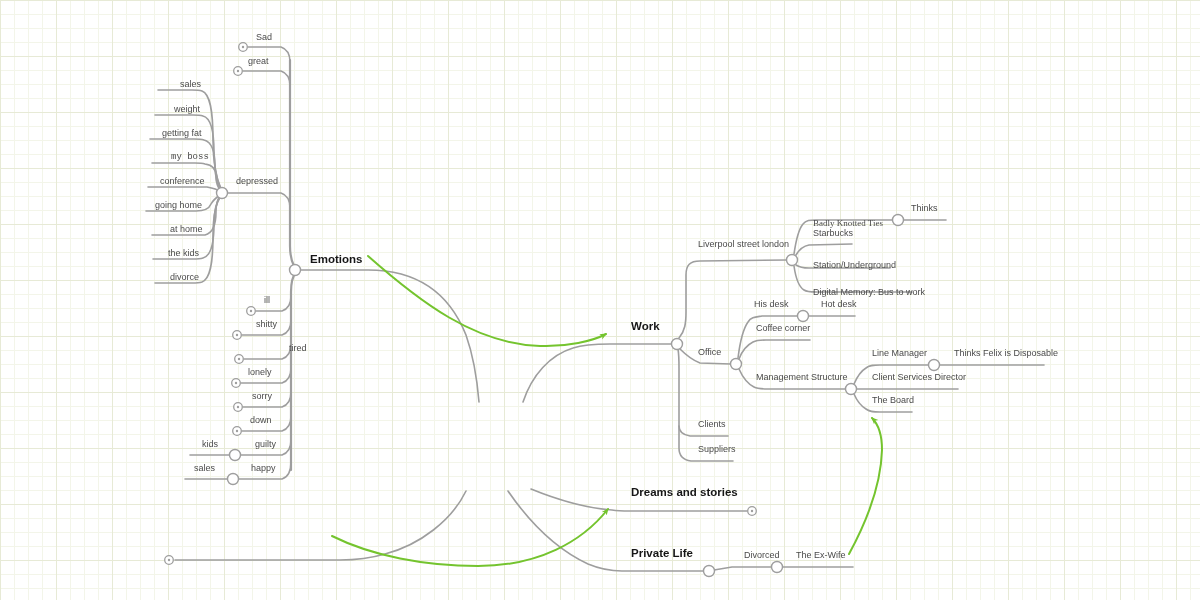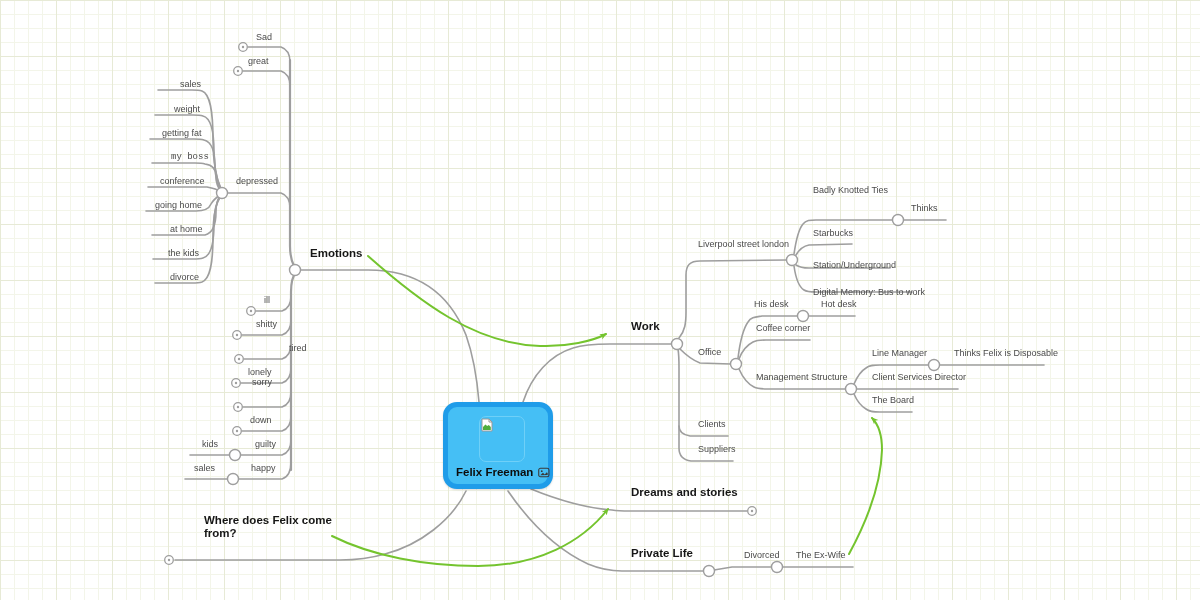--- a/index.html
+++ b/index.html
@@ -165,80 +165,62 @@
           <circle cx="169" cy="560" r="4.3"></circle>
           <circle cx="169" cy="560" r="1.2" fill="#9e9e9e" stroke="none"></circle>
         </g>
       <g>
           <circle cx="752" cy="511" r="4.3"></circle>
           <circle cx="752" cy="511" r="1.2" fill="#9e9e9e" stroke="none"></circle>
         </g>
     </g>
   </svg>
 
-  <div class="b" style="left:310px;top:247px;">Emotions</div>
+  <div class="b" style="left:310px;top:253px;">Emotions</div>
   <div class="s" style="left:256px;top:32px;">Sad</div>
   <div class="s" style="left:248px;top:56px;">great</div>
   <div class="s" style="left:236px;top:176px;">depressed</div>
   <div class="s" style="left:180px;top:79px;">sales</div>
   <div class="s" style="left:174px;top:104px;">weight</div>
   <div class="s" style="left:162px;top:128px;">getting fat</div>
   <div class="s" style="left:171px;top:152px;font-family:Liberation Mono, monospace;">my boss</div>
   <div class="s" style="left:160px;top:176px;">conference</div>
   <div class="s" style="left:155px;top:200px;">going home</div>
   <div class="s" style="left:170px;top:224px;">at home</div>
   <div class="s" style="left:168px;top:248px;">the kids</div>
   <div class="s" style="left:170px;top:272px;">divorce</div>
   <div class="s" style="left:264px;top:295px;">ill</div>
   <div class="s" style="left:248px;top:319px;margin-left:8px;">shitty</div>
   <div class="s" style="left:253px;top:343px;padding-left:36px;">tired</div>
   <div class="s" style="left:248px;top:367px;">lonely</div>
-  <div class="s" style="left:252px;top:377px;text-align:right;">sorry</div>
+  <div class="s" style="left:252px;top:391px;text-align:right;">sorry</div>
   <div class="s" style="left:250px;top:415px;">down</div>
   <div class="s" style="left:255px;top:439px;">guilty</div>
   <div class="s" style="left:202px;top:439px;">kids</div>
   <div class="s" style="left:251px;top:463px;">happy</div>
   <div class="s" style="left:194px;top:463px;">sales</div>
 
   <div class="b" style="left:631px;top:320px;">Work</div>
   <div class="s" style="left:698px;top:239px;">Liverpool street london</div>
-  <div class="s" style="left:813px;top:185px;">Badly Knotted Ties</div>
+  <div class="s" style="left:813px;top:218px;font-family:Liberation Serif, serif;">Badly Knotted Ties</div>
   <div class="s" style="left:911px;top:203px;">Thinks</div>
   <div class="s" style="left:813px;top:228px;">Starbucks</div>
   <div class="s" style="left:813px;top:260px;">Station/Underground</div>
   <div class="s" style="left:813px;top:276px;margin-top:11px;">Digital Memory: Bus to work</div>
   <div class="s" style="left:698px;top:347px;">Office</div>
   <div class="s" style="left:754px;top:299px;">His desk</div>
   <div class="s" style="left:821px;top:299px;">Hot desk</div>
   <div class="s" style="left:756px;top:323px;">Coffee corner</div>
   <div class="s" style="left:756px;top:372px;">Management Structure</div>
   <div class="s" style="left:872px;top:348px;">Line Manager</div>
   <div class="s" style="left:954px;top:348px;">Thinks Felix is Disposable</div>
   <div class="s" style="left:872px;top:372px;">Client Services Director</div>
   <div class="s" style="left:872px;top:395px;">The Board</div>
   <div class="s" style="left:698px;top:419px;">Clients</div>
   <div class="s" style="left:698px;top:444px;">Suppliers</div>
 
   <div class="b" style="left:631px;top:486px;">Dreams and stories</div>
   <div class="b" style="left:631px;top:547px;">Private Life</div>
   <div class="s" style="left:728px;top:550px;padding-left:16px;">Divorced</div>
   <div class="s" style="left:796px;top:550px;">The Ex-Wife</div>
-  <div class="b wrap" style="left:204px;top:514px;">Where does Felix come from?</div>
-
-  <div class="node">
-    <div class="node-img">
-      <svg width="12" height="14" viewBox="0 0 12 14">
-        <path d="M1 1 h7 l3 3 v9 h-10 z" fill="#ffffff" stroke="#9a9a9a" stroke-width="1"></path>
-        <path d="M8 1 v3 h3" fill="none" stroke="#9a9a9a" stroke-width="1"></path>
-        <path d="M2 9 l2.4-2.6 1.8 1.7 1.6-1.2 2 2.1 v3 h-7.8 z" fill="#4fae3d"></path>
-      </svg>
-    </div>
-    <div class="node-title-row">
-      <span class="node-title">Felix Freeman</span>
-      <svg width="13" height="11" viewBox="0 0 13 11">
-        <rect x="0.8" y="0.8" width="11.4" height="9.4" rx="2" fill="none" stroke="#3a3a3a" stroke-width="1.2"></rect>
-        <circle cx="4.2" cy="4" r="1" fill="#3a3a3a"></circle>
-        <path d="M2.5 8.5 l3-2.6 2 1.7 2.3-2.3 1 1 v1.9 z" fill="#3a3a3a"></path>
-      </svg>
-    </div>
-  </div>
+
 
 </div>
 
 </body></html>

